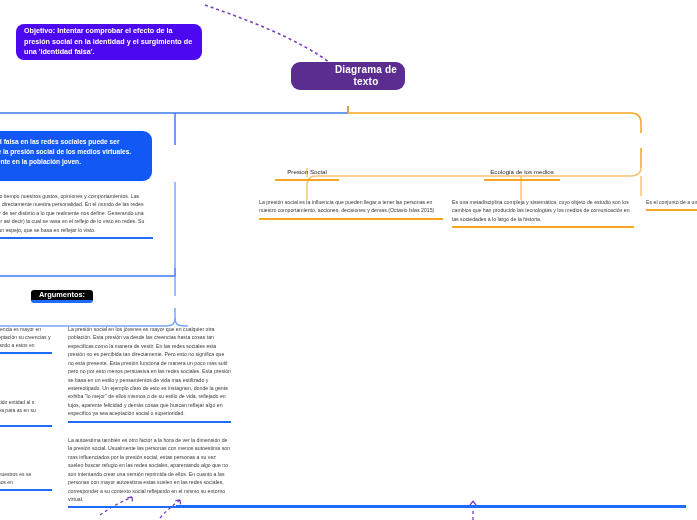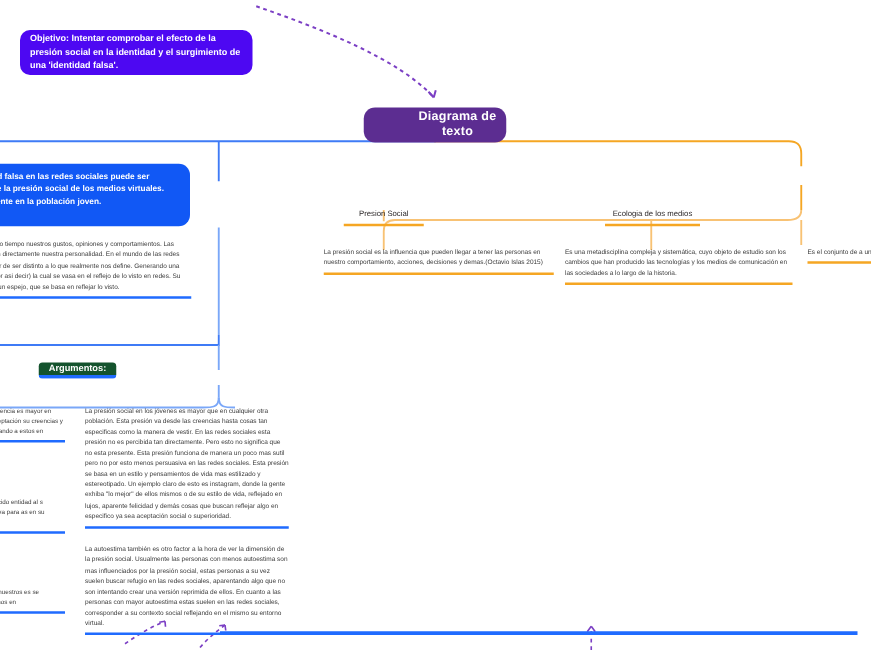--- a/index.html
+++ b/index.html
@@ -61,21 +61,21 @@
     letter-spacing: 0.2px;
     border-radius: 9px;
   }
   .pill-conceptos {
     background: #f59b12;
     color: #1a1a1a;
     font-size: 7.4px;
     border-radius: 6px;
   }
   .pill-argumentos {
-    background: #14532d;
+    background: #000000;
     color: #ffffff;
     font-size: 7.4px;
     border-radius: 3px;
     border-bottom: 3px solid #1f6bff;
   }
   .block-blue {
     background: #1158f5;
     color: #ffffff;
     font-size: 6.6px;
     font-weight: bold;
@@ -152,21 +152,21 @@
     <path d="M 160 518 C 166 511, 172 506, 180 500" fill="none" stroke="#7b3fc4" stroke-width="1.3" stroke-dasharray="3 3"></path>
     <path d="M 180 500 l -4.6 0.6 M 180 500 l 0.6 4.4" fill="none" stroke="#7b3fc4" stroke-width="1.3"></path>
     <path d="M 473 520 L 473 504" fill="none" stroke="#7b3fc4" stroke-width="1.3" stroke-dasharray="3 3"></path>
     <path d="M 473 501 l -3.2 4.4 M 473 501 l 3.2 4.4" fill="none" stroke="#7b3fc4" stroke-width="1.3"></path>
   </svg>
 
   <div class="node pill pill-objetivo" style="left:16px; top:0px; width:186px; height:36px;margin-top:24px;">
     <span>Objetivo: Intentar comprobar el efecto de la presión social en la identidad y el surgimiento de una 'identidad falsa'.</span>
   </div>
 
-  <div class="node pill pill-center" style="left:291px; top:86px; width:114px; height:28px;padding-left:36px;">
+  <div class="node pill pill-center" style="left:291px; top:62px; width:114px; height:28px;padding-left:36px;">
     <span>Diagrama de texto</span>
   </div>
 
 
   <div class="node leaf-orange" style="left:275px; top:168px; width:64px;">
     <span>Presion Social</span>
   </div>
   <div class="node para-orange" style="left:259px; top:198px; width:184px;">
     <span>La presión social es la influencia que pueden llegar a tener las personas en nuestro comportamiento, acciones, decisiones y demas.(Octavio Islas 2015)</span>
   </div>

